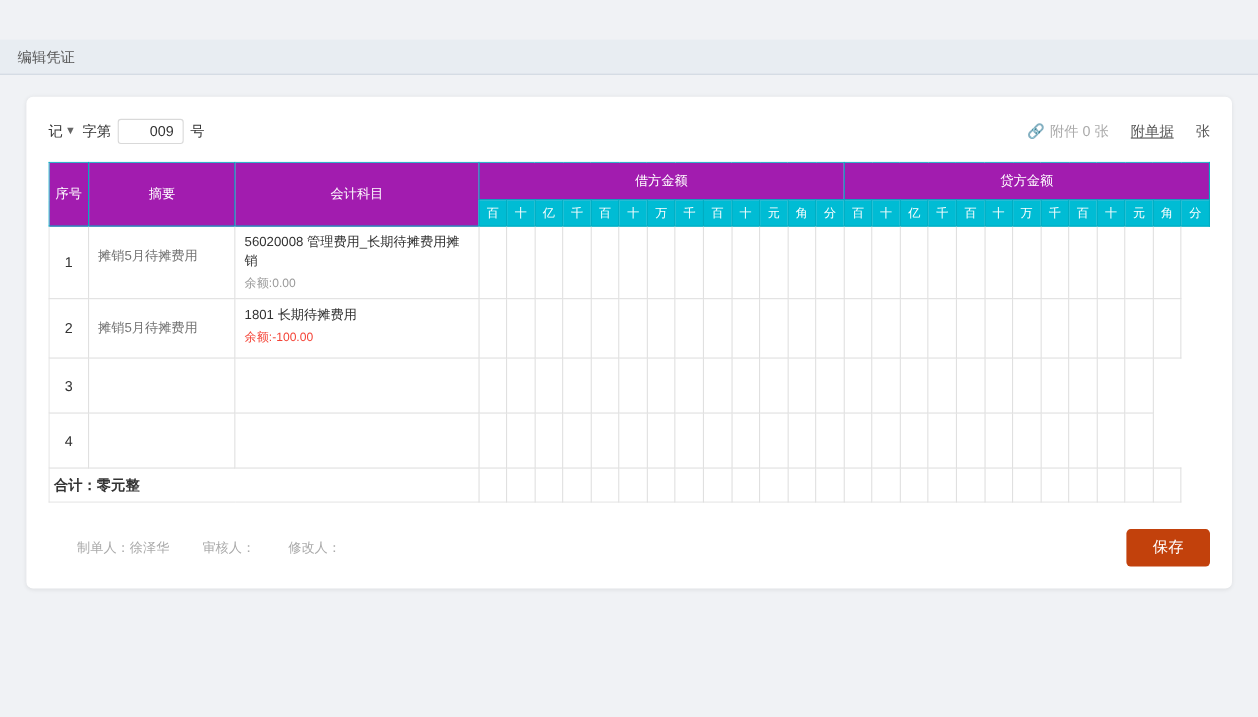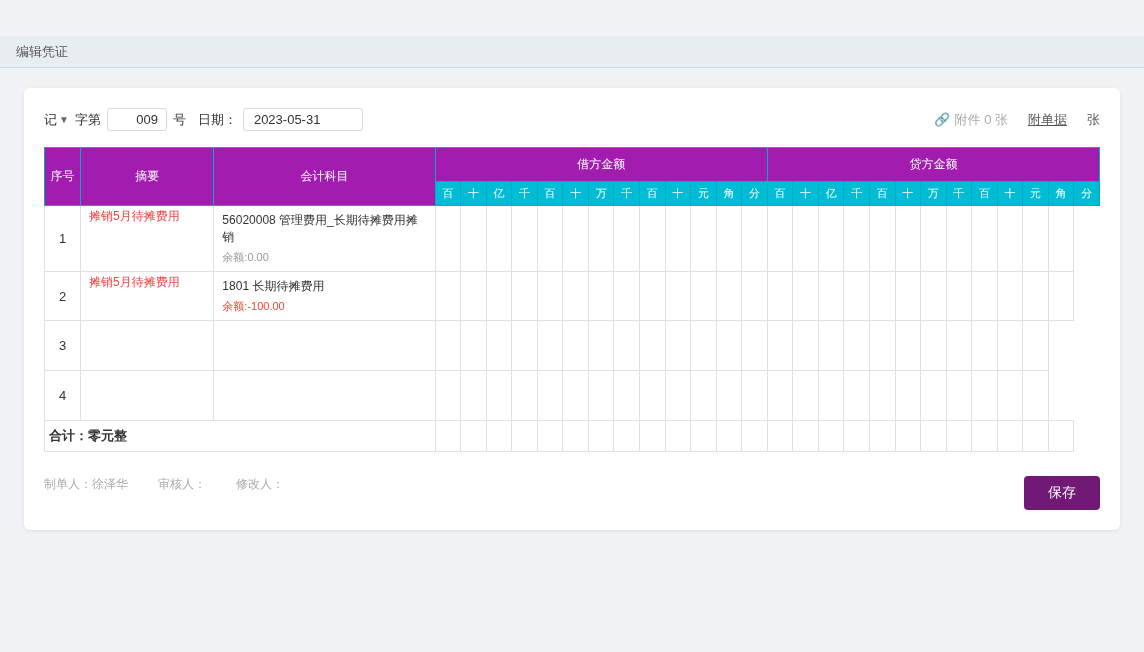--- a/index.html
+++ b/index.html
@@ -158,23 +158,23 @@
       vertical-align: top;
     }
     .voucher-table tbody tr td.seq-cell {
       text-align: center;
       vertical-align: middle;
       font-size: 13px;
       color: #333;
     }
     .voucher-table tbody tr td.summary-cell {
       font-size: 12px;
-      color: #ef4444;
+      color: #737373;
       vertical-align: top;
-      padding: 2px 8px;
+      padding: 18px 8px;
     }
     .voucher-table tbody tr td.account-cell {
       font-size: 12px;
       color: #333;
       vertical-align: top;
       padding: 6px 8px;
     }
     .balance-text {
       font-size: 11px;
       color: #999;
@@ -192,31 +192,33 @@
     }
     .footer-row td {
       border: 1px solid #e0e0e0;
       padding: 10px 12px;
       font-size: 13px;
       font-weight: bold;
     }
     .voucher-bottom {
       display: flex;
       justify-content: space-between;
+      align-items: center;
       margin-top: 16px;
       padding-top: 8px;
+      margin-left: 26px;
     }
     .bottom-info {
       display: flex;
       gap: 30px;
       font-size: 12px;
       color: #aaa;
     }
     .save-btn {
-      background: #701a75;
+      background: #c2410c;
       color: #fff;
       border: none;
       border-radius: 4px;
       padding: 8px 24px;
       font-size: 14px;
       cursor: pointer;
     }
     .row-empty td {
       height: 50px;
     }
@@ -239,24 +241,20 @@
     <div class="voucher-meta">
       <div class="meta-group">
         <div class="meta-dropdown">
           <span>记</span>
           <span class="chevron">▼</span>
         </div>
         <span class="meta-label">字第</span>
         <input class="meta-input" value="009" style="">
         <span class="meta-label">号</span>
       </div>
-      <div class="meta-group">
-        <span class="meta-label">日期：</span>
-        <input class="date-input" value="2023-05-31" style="">
-      </div>
       <div class="meta-right">
         <div class="attachment">
           <span class="attachment-icon">🔗</span>
           <span>附件 0 张</span>
         </div>
         <span class="single-bill">附单据</span>
         <span class="zhang-label">张</span>
       </div>
     </div>
 

